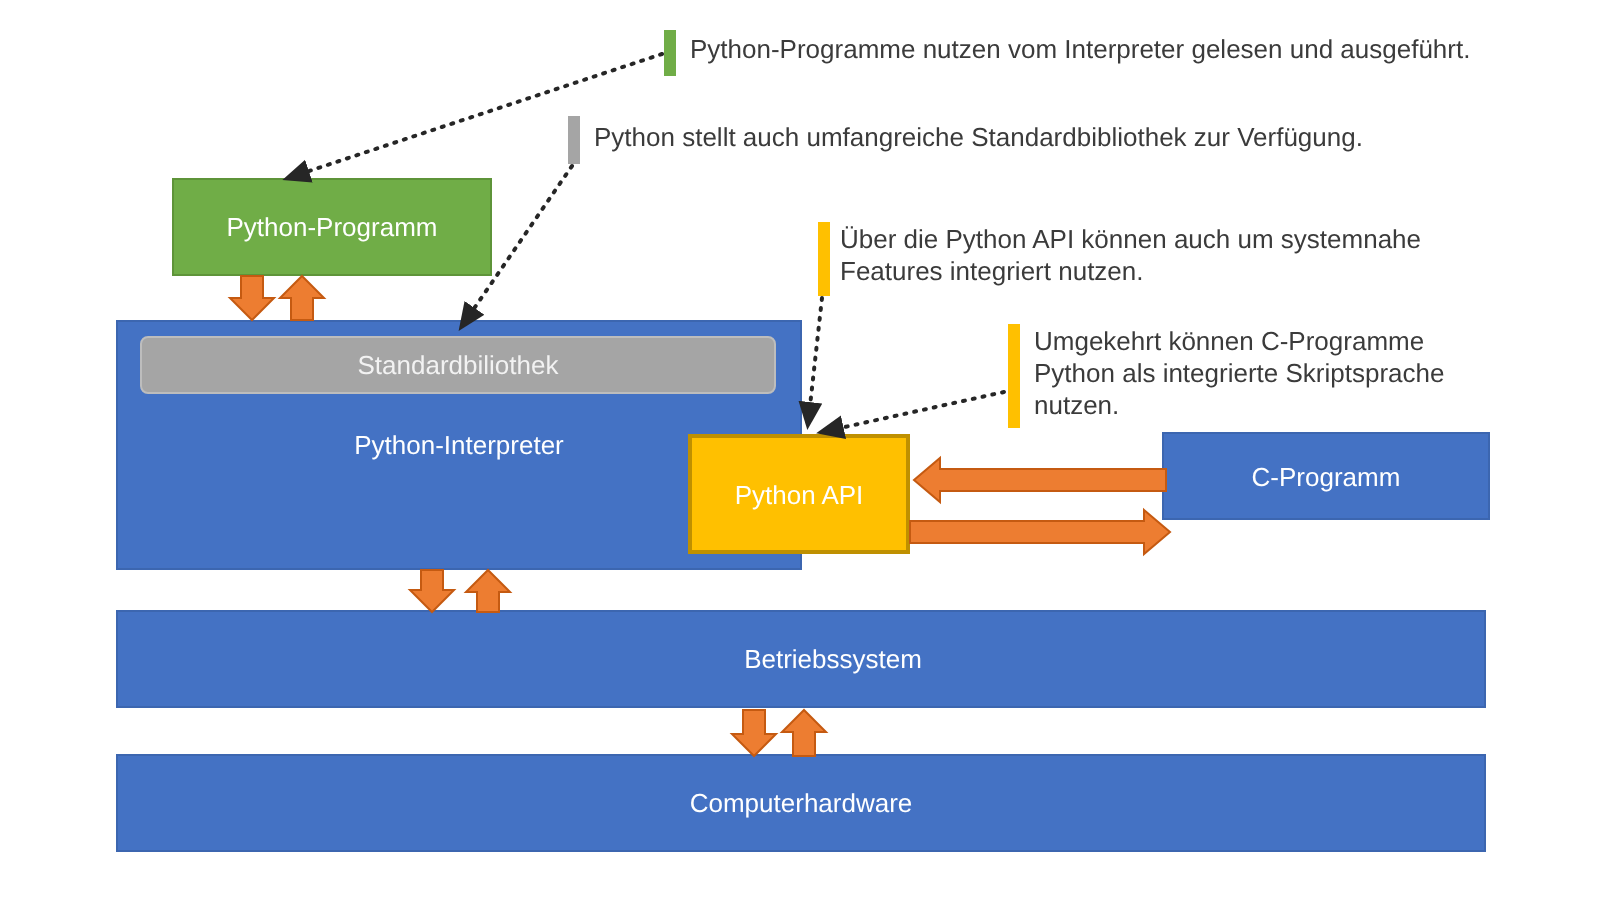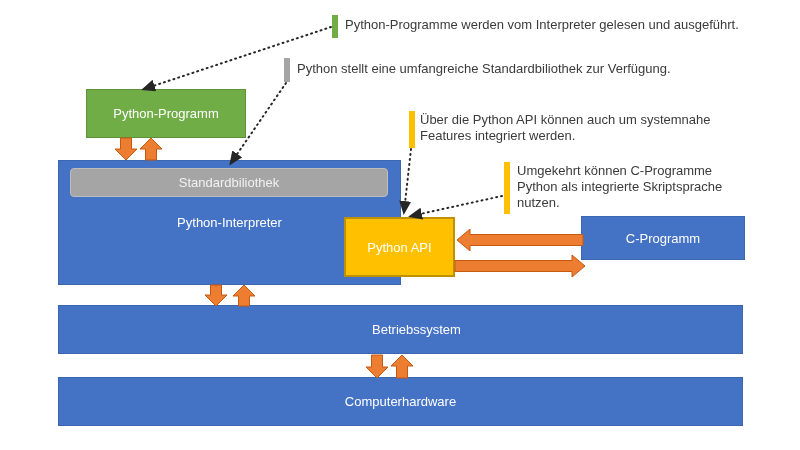--- a/index.html
+++ b/index.html
@@ -98,23 +98,23 @@
   </div>
   <div class="box blue" id="box-computerhardware">
     <span>Computerhardware</span>
   </div>
 
   <div class="callout-marker m-green" id="marker-1"></div>
   <div class="callout-marker m-gray" id="marker-2"></div>
   <div class="callout-marker m-gold" id="marker-3"></div>
   <div class="callout-marker m-gold" id="marker-4"></div>
 
-  <div class="callout-text" id="text-1">Python-Programme werden vom Interpreter gelesen und ausgeführt.</div>
-  <div class="callout-text" id="text-2">Python stellt eine umfangreiche Standardbiliothek zur Verfügung.</div>
-  <div class="callout-text" id="text-3">Über die Python API können auch um systemnahe Features integriert werden.</div>
+  <div class="callout-text" id="text-1">Python-Programme nutzen vom Interpreter gelesen und ausgeführt.</div>
+  <div class="callout-text" id="text-2">Python stellt auch umfangreiche Standardbibliothek zur Verfügung.</div>
+  <div class="callout-text" id="text-3">Über die Python API können auch um systemnahe Features integriert nutzen.</div>
   <div class="callout-text" id="text-4">Umgekehrt können C-Programme Python als integrierte Skriptsprache nutzen.</div>
 
   <svg class="overlay" viewBox="0 0 800 450">
     <defs>
       <marker id="ah" markerWidth="8" markerHeight="7" refX="5.5" refY="3" orient="auto">
         <path d="M0,0 L7,3 L0,6 Z" fill="#262626"></path>
       </marker>
     </defs>
 
     <path class="block-arrow" d="M120.5,138 L131.5,138 L131.5,149 L137,149 L126,160 L115,149 L120.5,149 Z"></path>

